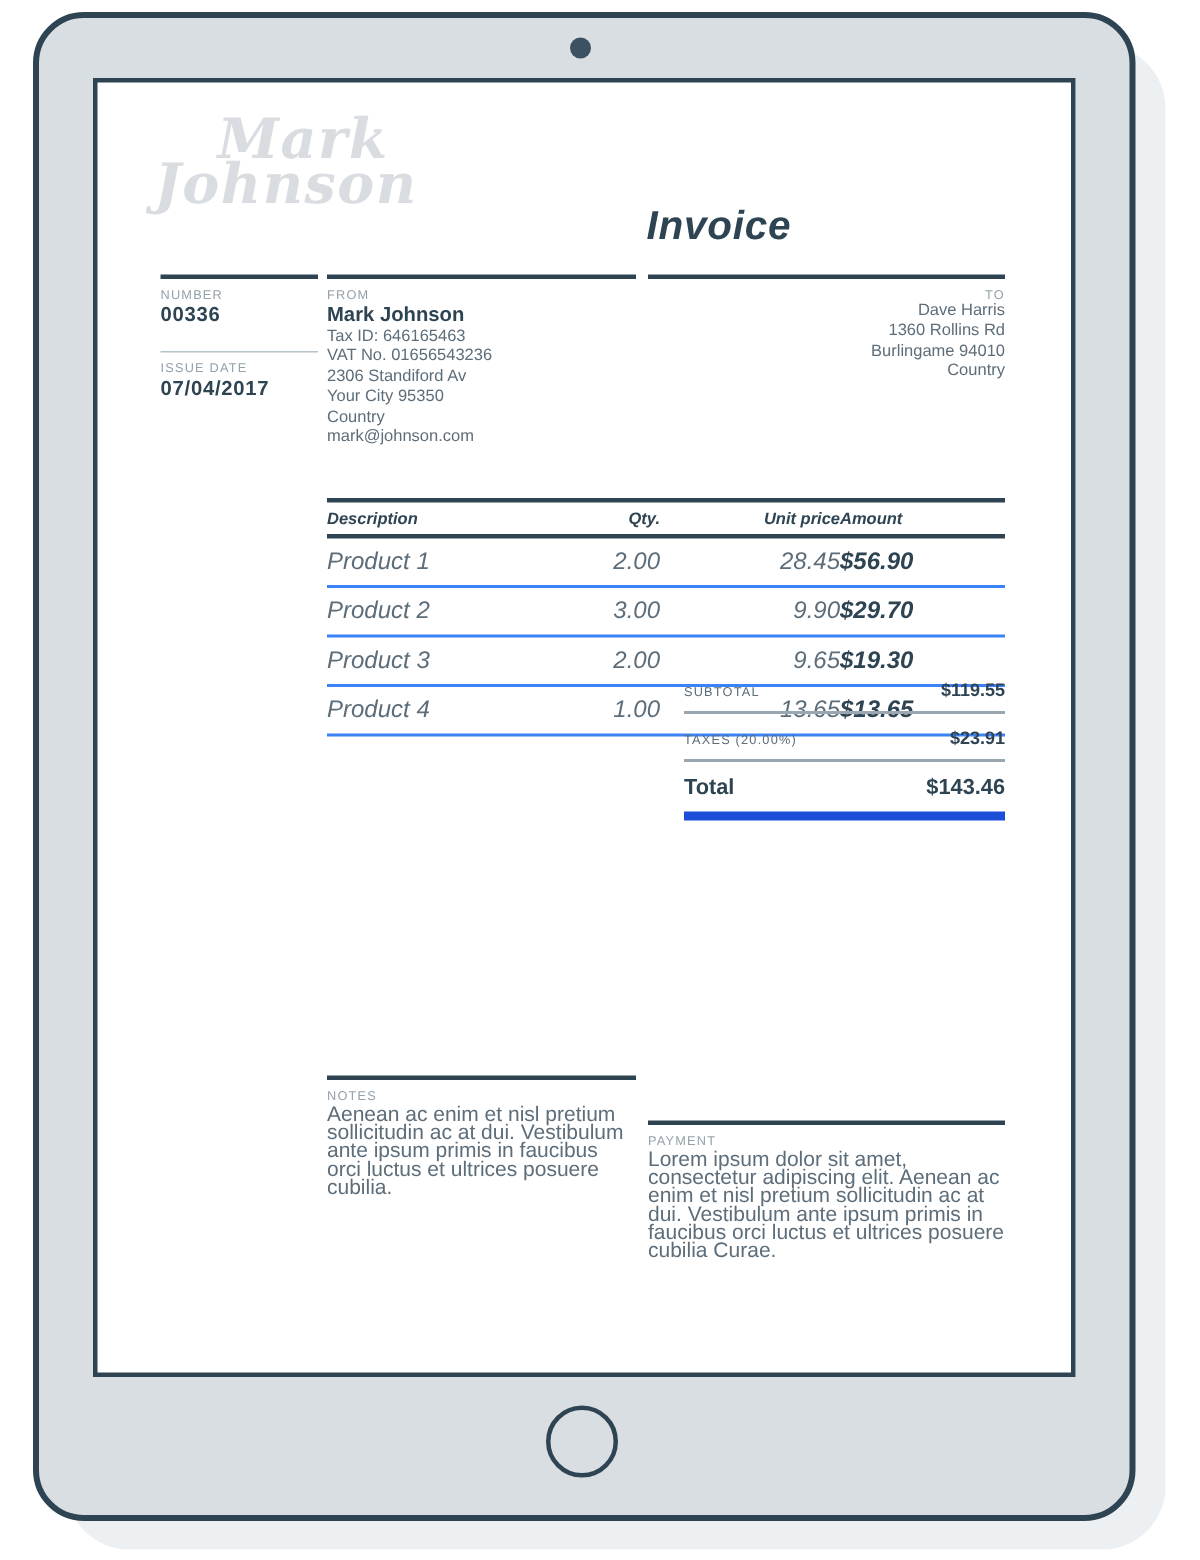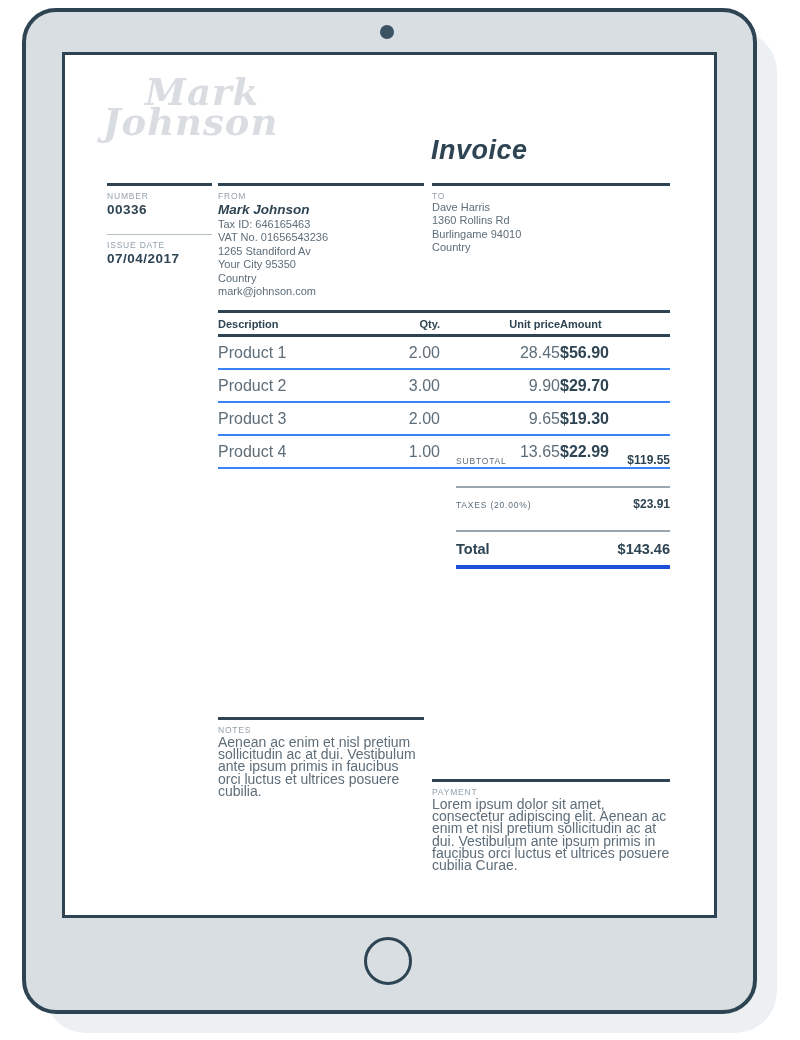--- a/index.html
+++ b/index.html
@@ -38,51 +38,51 @@
   .rule-thin { border-top: 1px solid #b6c0c7; }
 
   
   .col-number { position: absolute; left: 42px; top: 128px; width: 105px; }
   .col-number .rule-thick { margin-bottom: 5px; }
   .meta-value { font-size: 13.5px; font-weight: bold; color: #2e4453; letter-spacing: 0.5px; margin-top: 1px; }
   .col-number .rule-thin { margin-top: 17px; margin-bottom: 5px; }
 
   
   .col-from { position: absolute; left: 153px; top: 128px; width: 206px; }
-  .col-to { position: absolute; left: 367px; top: 128px; width: 238px; }
+  .col-to { position: absolute; left: 367px; top: 128px; width: 238px; text-align: right; }
   .party .rule-thick { margin-bottom: 5px; }
-  .party-name { font-size: 13.5px; font-weight: bold; color: #2e4453; margin: 1px 0 1px; font-style: italic; }
+  .party-name { font-size: 13.5px; font-weight: bold; color: #2e4453; margin: 1px 0 1px; }
   .party-line { font-size: 11px; color: #5d6d79; line-height: 13.4px; }
 
   
-  .items { position: absolute; left: 153px; top: 255px; width: 452px; }
+  .items { position: absolute; left: 153px; top: 277px; width: 452px; font-style: italic; }
   .trow { display: flex; align-items: baseline; }
   .thead { border-top: 3px solid #2e4453; border-bottom: 3px solid #2e4453;
     padding: 5px 0 4px; font-weight: bold; color: #2e4453; font-size: 11px; }
   .tbody-row { padding: 7px 0 6px; border-bottom: 2px solid #3b82f6;
     font-size: 16px; color: #5d6d79; }
   .c-desc { flex: 1; text-align: left; }
   .c-qty { width: 80px; text-align: right; }
   .c-price { width: 120px; text-align: right; }
   .c-amount { width: 110px; text-align: left; }
   .tbody-row .c-amount { font-weight: bold; color: #2e4453; }
 
   
   .totals { position: absolute; left: 391px; top: 389px; width: 214px; }
   .total-row { display: flex; justify-content: space-between; align-items: baseline;
-    padding: 9px 0 19px; border-bottom: 2px solid #9aa7b0; }
+    padding: 9px 0 7px; border-bottom: 2px solid #9aa7b0; }
   .total-row .t-label { font-size: 8.5px; letter-spacing: 0.8px; color: #5d6d79; }
   .total-row .t-value { font-size: 12px; font-weight: bold; color: #2e4453; }
-  .total-row.grand { padding: 9px 0 8px; border-bottom: 4px solid #1d4ed8; }
+  .total-row.grand { padding: 9px 0 8px; border-bottom: 6px solid #1d4ed8; }
   .total-row.grand .t-label { font-size: 14.5px; font-weight: bold; color: #2e4453; letter-spacing: 0; }
   .total-row.grand .t-value { font-size: 14.5px; }
 
   
   .col-notes { position: absolute; left: 153px; top: 662px; width: 206px; }
-  .col-payment { position: absolute; left: 367px; top: 724px; width: 238px; }
+  .col-payment { position: absolute; left: 367px; top: 692px; width: 238px; }
   .foot .rule-thick { margin-bottom: 5px; }
   .foot-text { font-size: 14px; color: #5d6d79; line-height: 12.2px; margin-top: 1px; }
 </style>
 </head>
 <body>
 
 <div class="stage">
 
   <div class="tablet-shadow"></div>
 
@@ -107,21 +107,21 @@
         <div class="cap-label">ISSUE DATE</div>
         <div class="meta-value">07/04/2017</div>
       </div>
 
       <div class="col-from party">
         <div class="rule-thick"></div>
         <div class="cap-label">FROM</div>
         <div class="party-name">Mark Johnson</div>
         <div class="party-line">Tax ID: 646165463</div>
         <div class="party-line">VAT No. 01656543236</div>
-        <div class="party-line">1265 Standiford Av</div>
+        <div class="party-line">2306 Standiford Av</div>
         <div class="party-line">Your City 95350</div>
         <div class="party-line">Country</div>
         <div class="party-line">mark@johnson.com</div>
       </div>
 
       <div class="col-to party">
         <div class="rule-thick"></div>
         <div class="cap-label">TO</div>
         <div class="party-line">Dave Harris</div>
         <div class="party-line">1360 Rollins Rd</div>
@@ -151,21 +151,21 @@
         <div class="trow tbody-row">
           <span class="c-desc">Product 3</span>
           <span class="c-qty">2.00</span>
           <span class="c-price">9.65</span>
           <span class="c-amount">$19.30</span>
         </div>
         <div class="trow tbody-row">
           <span class="c-desc">Product 4</span>
           <span class="c-qty">1.00</span>
           <span class="c-price">13.65</span>
-          <span class="c-amount">$22.99</span>
+          <span class="c-amount">$13.65</span>
         </div>
       </div>
 
       <div class="totals">
         <div class="total-row">
           <span class="t-label">SUBTOTAL</span>
           <span class="t-value">$119.55</span>
         </div>
         <div class="total-row">
           <span class="t-label">TAXES (20.00%)</span>

